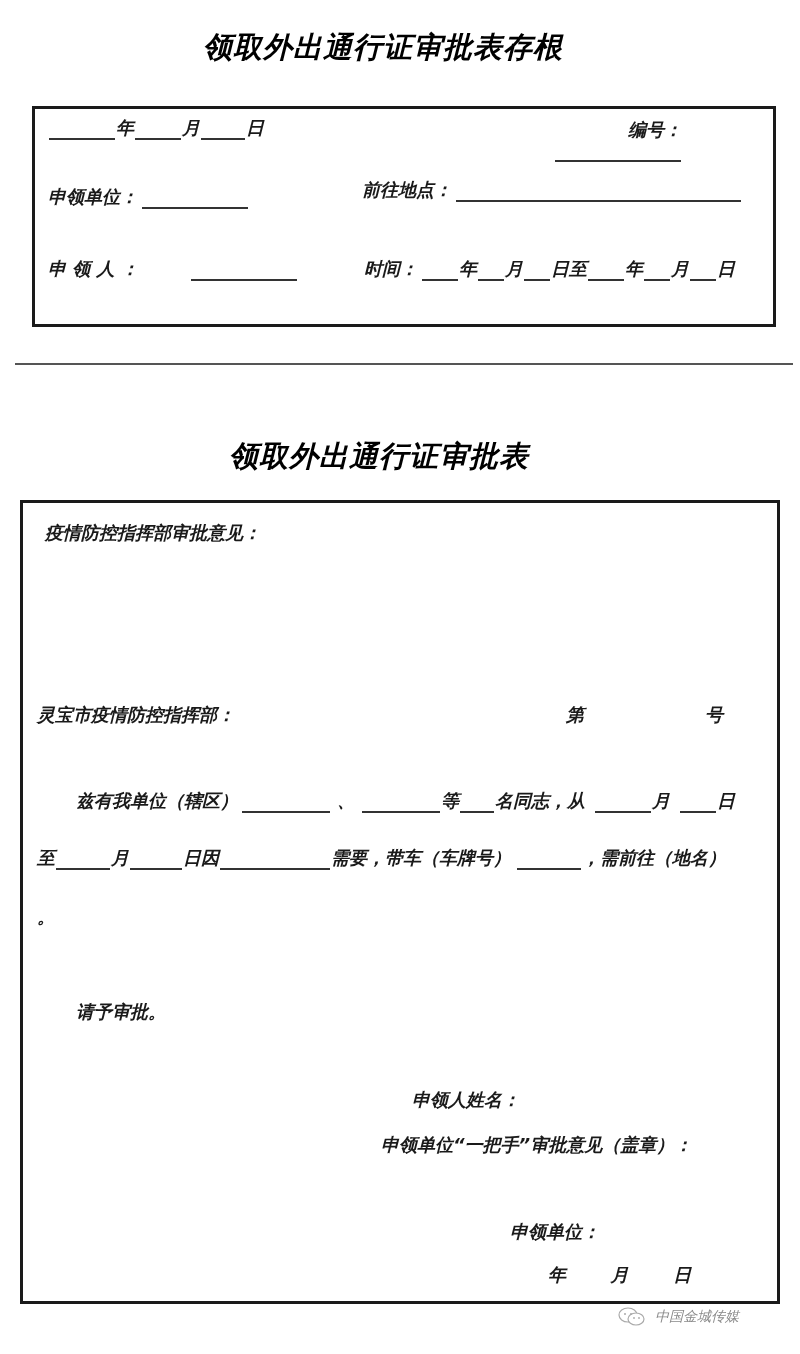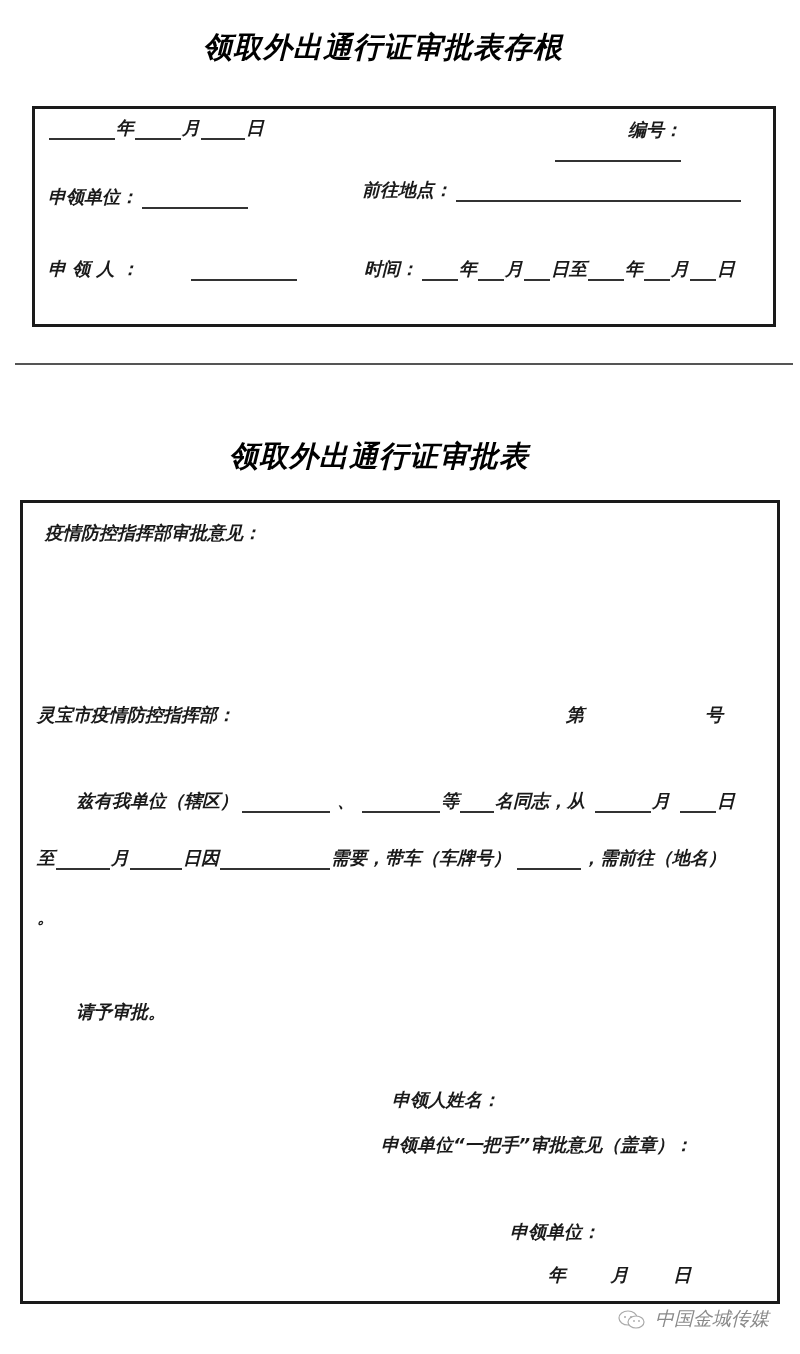--- a/index.html
+++ b/index.html
@@ -6,21 +6,21 @@
   body { width:800px; height:1354px; position:relative; overflow:hidden;
          font-family:"DejaVu Sans", "Liberation Sans", sans-serif; color:#111; }
   .abs { position:absolute; white-space:nowrap;font-style:italic; }
   .title { font-size:29px; font-weight:bold; letter-spacing:1px; color:#000; }
   .t { font-size:18px; font-weight:bold; color:#1a1a1a; }
   .box { position:absolute; border:3px solid #1a1a1a; box-sizing:border-box; }
   .line { display:inline-block; border-bottom:2px solid #333; height:18px; vertical-align:baseline; margin:0 1px; }
   .row { display:flex; align-items:flex-end; }
   .row > span { display:inline-block; }
   .divider { position:absolute; left:15px; width:778px; height:2px; background:#555; }
-  .watermark { font-size:19px; color:#8a8a8a; font-weight:normal; }
+  .watermark { font-size:14px; color:#8a8a8a; font-weight:normal; }
   .wechat { display:inline-block; width:30px; height:22px; position:relative; vertical-align:middle; margin-right:8px; }
 </style>
 </head>
 <body>
 
 <div class="abs title" style="left:203px; top:28px;">领取外出通行证审批表存根</div>
 
 <div class="box" style="left:32px; top:106px; width:744px; height:221px;"></div>
 
 <div class="abs t row" style="left:48px; top:116px;">
@@ -104,21 +104,21 @@
   <span class="line" style="width:110px;"></span>
   <span>需要，带车（车牌号）</span>
   <span class="line" style="width:64px; margin-left:6px;"></span>
   <span>，需前往（地名）</span>
 </div>
 
 <div class="abs t" style="left:37px; top:905px;">。</div>
 
 <div class="abs t" style="left:76px; top:1000px;">请予审批。</div>
 
-<div class="abs t" style="left:356px; top:1088px;padding-left:36px;">申领人姓名：</div>
+<div class="abs t" style="left:376px; top:1088px;padding-left:36px;">申领人姓名：</div>
 
 <div class="abs t" style="left:363px; top:1133px;margin-left:18px;">申领单位“一把手”审批意见（盖章）：</div>
 
 <div class="abs t" style="left:510px; top:1220px;">申领单位：</div>
 
 <div class="abs t" style="left:548px; top:1263px;">
   <span>年</span>
   <span style="display:inline-block; width:32px;"></span>
   <span>月</span>
   <span style="display:inline-block; width:32px;"></span>

